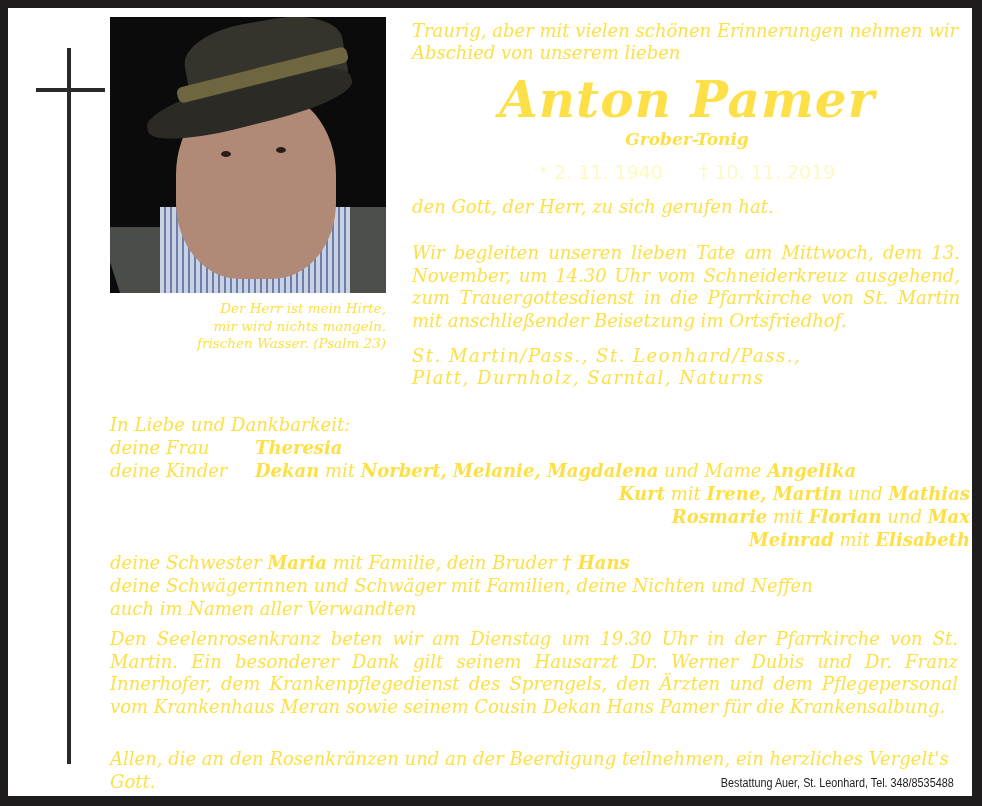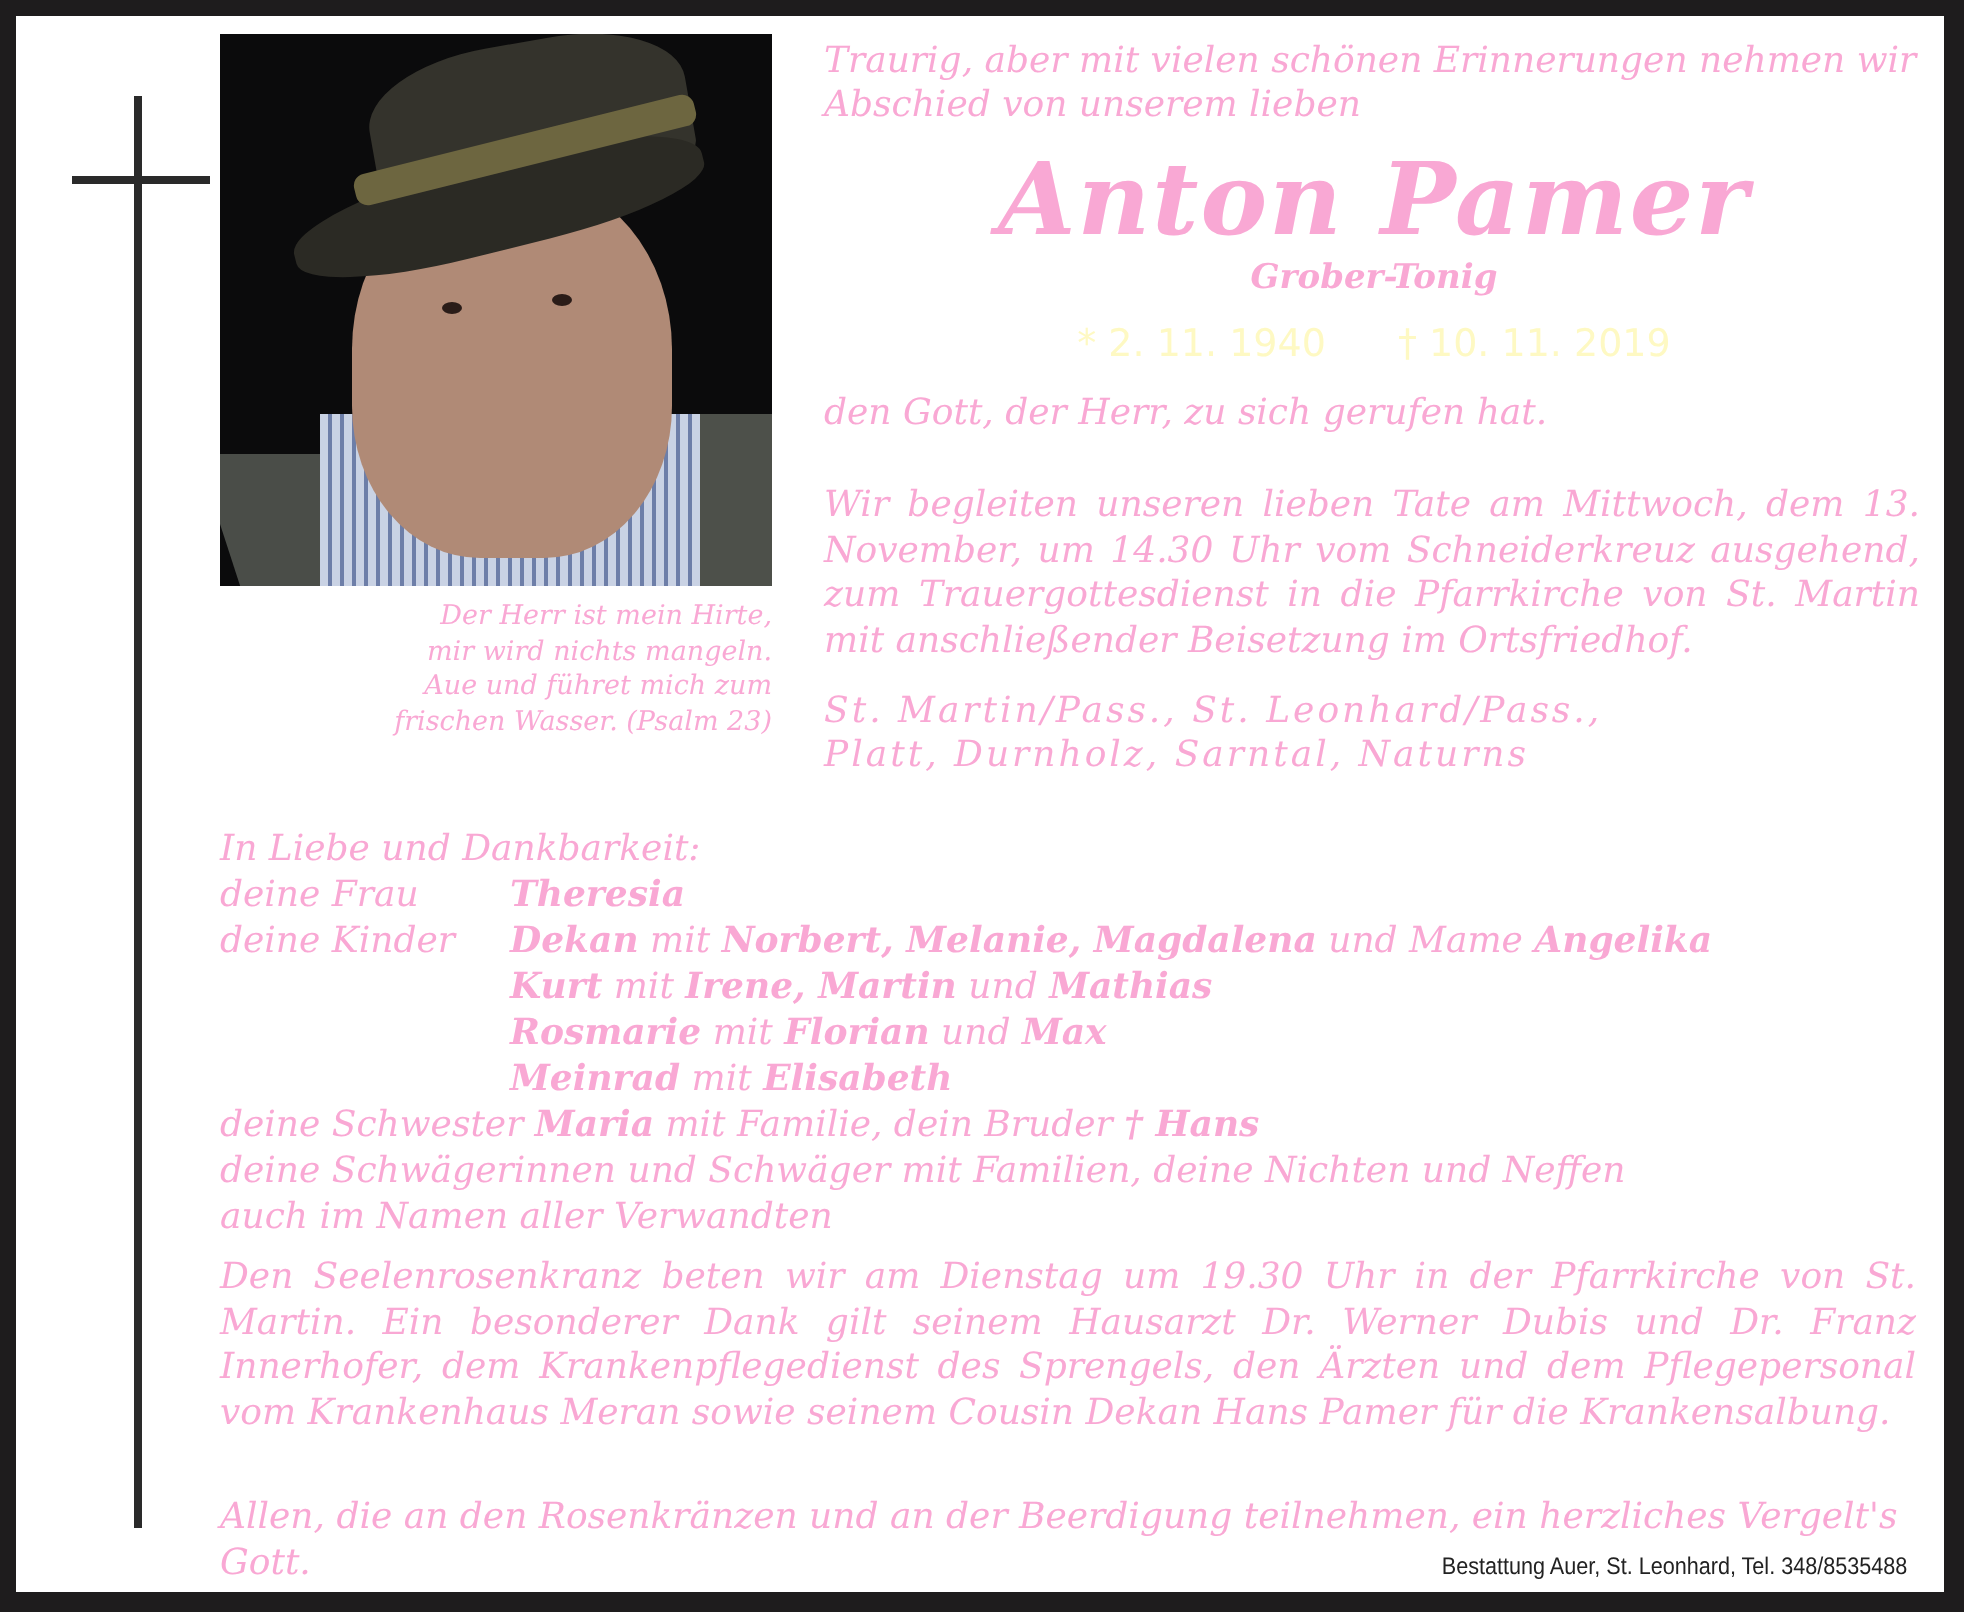--- a/index.html
+++ b/index.html
@@ -1,18 +1,18 @@
 <!DOCTYPE html>
 <html><head>
 <meta charset="utf-8">
 <style>
   html, body { margin:0; padding:0; }
   body { width:982px; height:806px; background:#1e1c1d; position:relative; overflow:hidden; }
   .sheet { position:absolute; left:8px; top:8px; width:964px; height:788px; background:#ffffff; }
-  .script { font-family:"DejaVu Serif", serif; font-style:italic; color:#f9a8d4; }
+  .script { font-family:"DejaVu Serif", serif; font-style:italic; color:#fde047; }
   .cross-v { position:absolute; left:59px; top:40px; width:4px; height:716px; background:#2a2a2a; }
   .cross-h { position:absolute; left:28px; top:80px; width:69px; height:4px; background:#2a2a2a; }
 
   .photo { position:absolute; left:110px; top:17px; width:276px; height:276px; background:#0b0b0c; overflow:hidden; }
   .photo .hat-brim { position:absolute; left:34px; top:62px; width:210px; height:46px; background:#2b2a24; border-radius:50% 50% 40% 40%; transform:rotate(-14deg); }
   .photo .hat-crown { position:absolute; left:75px; top:4px; width:160px; height:78px; background:#34332c; border-radius:40% 40% 20% 20%; transform:rotate(-10deg); }
   .photo .hat-band { position:absolute; left:65px; top:50px; width:175px; height:16px; background:#6d6640; transform:rotate(-14deg); border-radius:6px; }
   .photo .face { position:absolute; left:66px; top:72px; width:160px; height:190px; background:#b08a76; border-radius:45% 45% 40% 40%; }
   .photo .eye { position:absolute; width:10px; height:6px; background:#2a1c18; border-radius:50%; }
   .photo .collar { position:absolute; left:50px; top:190px; width:190px; height:90px; background:repeating-linear-gradient(90deg,#c9d2e4 0 4px,#6d7ea8 4px 6px), #b8c2d8; }
@@ -27,21 +27,21 @@
   .nickname { position:absolute; left:412px; top:128px; width:550px; text-align:center; font-size:17px; font-weight:bold; line-height:22px; }
   .dates { position:absolute; left:412px; top:159px; width:550px; text-align:center; font-size:19px; line-height:26px; font-style:normal; font-family:"DejaVu Sans", sans-serif; color:#fef9c3; }
   .dates span + span { margin-left:36px; }
   .called { position:absolute; left:412px; top:196px; width:550px; font-size:18px; line-height:22px; }
   .service { position:absolute; left:412px; top:242px; width:548px; font-size:18px; line-height:22.5px; text-align:justify; }
   .places { position:absolute; left:412px; top:345px; width:550px; font-size:18px; line-height:22px; letter-spacing:1.5px; }
 
   .family { position:absolute; left:110px; top:413px; width:860px; font-size:18px; line-height:23px; }
   .row { white-space:nowrap; }
   .lbl { display:inline-block; width:145px; }
-  .indent { padding-left:145px; }
+  .indent { padding-left:145px;text-align:right; }
   b { font-weight:bold; }
 
   .thanks { position:absolute; left:110px; top:628px; width:848px; font-size:18px; line-height:22.5px; text-align:justify; }
   .closing { position:absolute; left:110px; top:748px; width:848px; font-size:18px; line-height:22.5px; }
   .undertaker { position:absolute; right:28px; top:776px; font-family:"Liberation Sans", sans-serif; font-size:12px; color:#222; transform:scaleX(0.9); transform-origin:right; }
 </style>
 </head>
 <body>
 
 <div class="sheet">
@@ -59,21 +59,20 @@
     <div class="eye" style="left:100px;top:58px;"></div>
   </div>
   <div class="hat-crown"></div>
   <div class="hat-brim"></div>
   <div class="hat-band"></div>
 </div>
 
 <div class="psalm script">
   <div>Der Herr ist mein Hirte,</div>
   <div>mir wird nichts mangeln.</div>
-  <div>Aue und führet mich zum</div>
   <div>frischen Wasser. (Psalm 23)</div>
 </div>
 
 <div class="intro script">Traurig, aber mit vielen schönen Erinnerungen nehmen wir Abschied von unserem lieben</div>
 <div class="name script">Anton Pamer</div>
 <div class="nickname script">Grober-Tonig</div>
 <div class="dates">
   <span>* 2. 11. 1940</span><span>† 10. 11. 2019</span>
 </div>
 <div class="called script">den Gott, der Herr, zu sich gerufen hat.</div>

